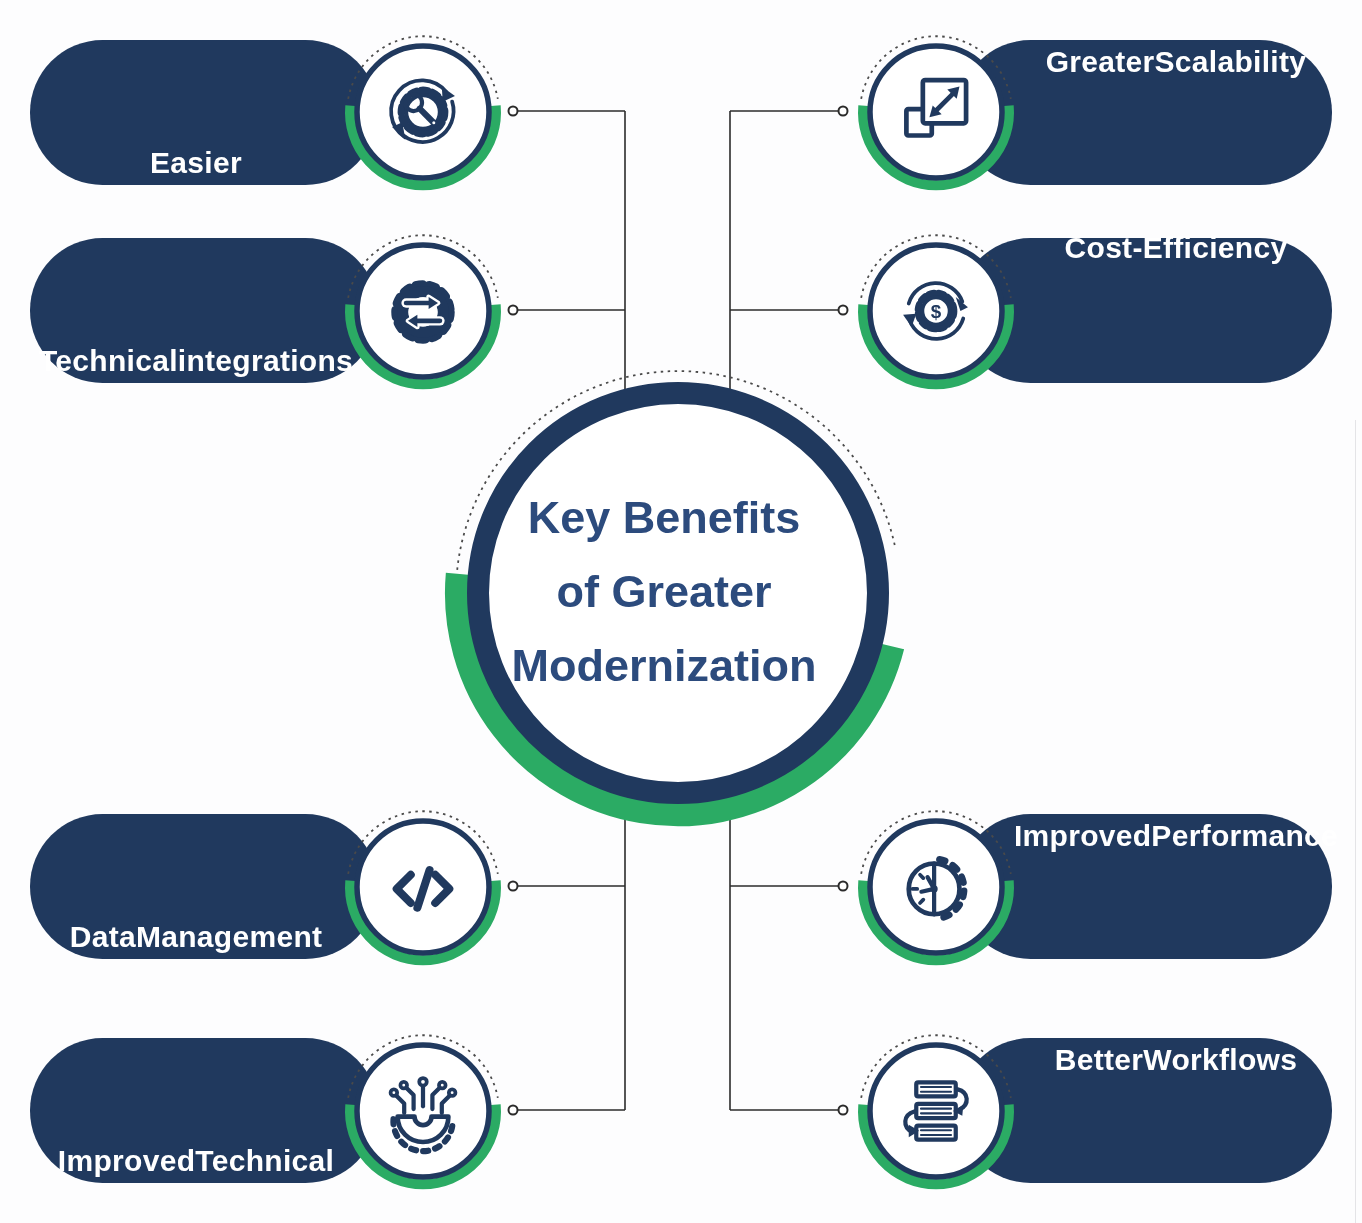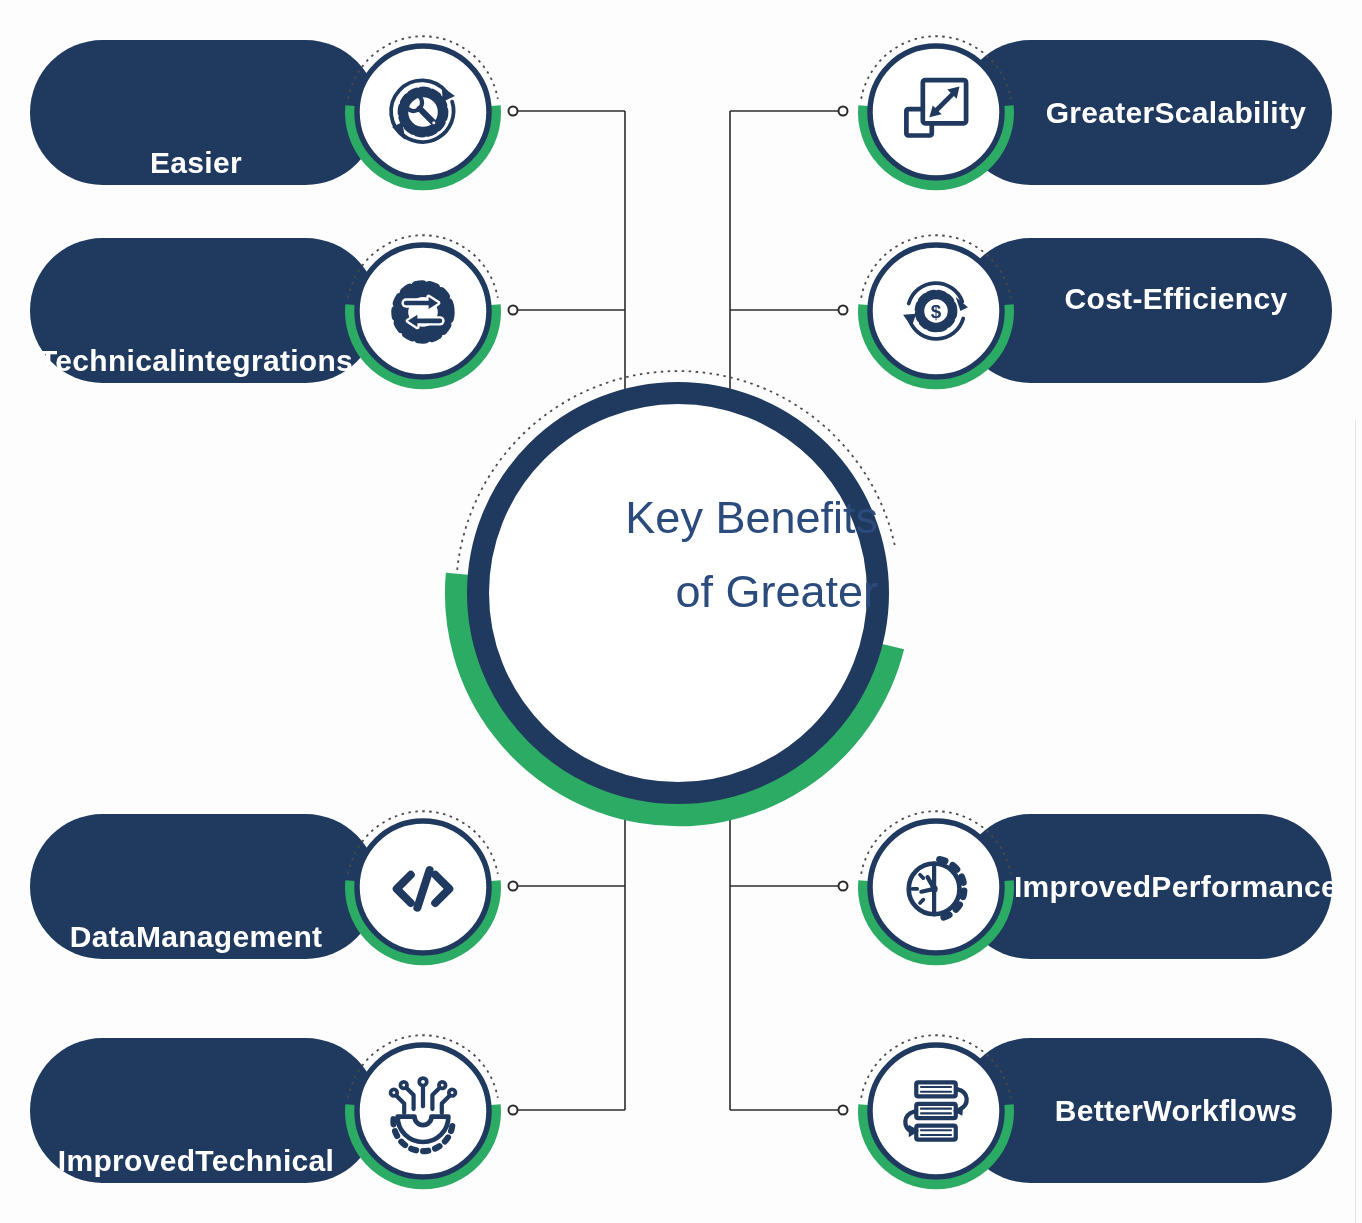--- a/index.html
+++ b/index.html
@@ -23,25 +23,25 @@
 
   #connector-layer{position:absolute;left:0;top:0;}
   .pill{position:absolute;height:145px;border-radius:72.5px;background:var(--navy);}
   .pill-l{left:30px;width:348px;}
   .pill-r{left:958px;width:374px;}
   .pill-label{
     position:absolute;height:145px;display:flex;flex-direction:row;justify-content:center;
     color:#ffffff;font-weight:bold;font-size:30px;line-height:44px;letter-spacing:.3px;
   }
   .label-l{left:46px;width:300px;align-items:flex-end;text-align:right;}
-  .label-r{left:1026px;width:300px;align-items:center;text-align:left;}
+  .label-r{left:1026px;width:300px;align-items:flex-start;text-align:left;}
   .icon-wrap{position:absolute;width:170px;height:170px;}
   #center-title{
-    position:absolute;left:478px;top:481px;width:400px;text-align:right;
-    font-size:45px;line-height:74px;font-weight:400;color:var(--title_text,#2c4b7d);
+    position:absolute;left:464px;top:481px;width:400px;text-align:center;
+    font-size:45px;line-height:74px;font-weight:700;color:var(--title_text,#2c4b7d);
   }
   #edge-line{position:absolute;left:1355px;top:420px;width:1px;height:803px;background:#e4e4e7;}
 </style>
 </head>
 <body>
 
 <div id="canvas">
 
   <svg id="connector-layer" width="1362" height="1223" viewBox="0 0 1362 1223">
 
@@ -70,20 +70,21 @@
     <g>
       <path class="dt" d="M457.2 569.8 A222 222 0 0 1 895.1 546.8"></path>
       <path class="g" stroke-width="28" d="M459.8 573.9 A219 219 0 0 0 890.5 646"></path>
       <circle class="sf" cx="678" cy="593" r="200" stroke-width="22"></circle>
     </g>
   </svg>
 
   <div id="center-title">
     <div>Key Benefits</div>
     <div>of Greater</div>
+    <div>Modernization</div>
   </div>
 
   <div class="pill pill-l" style="top:40px"></div>
   <div class="pill pill-l" style="top:238px"></div>
   <div class="pill pill-l" style="top:814px"></div>
   <div class="pill pill-l" style="top:1038px"></div>
 
   <div class="pill-label label-l" style="top:40px">
     <span>Easier</span>
   </div>

